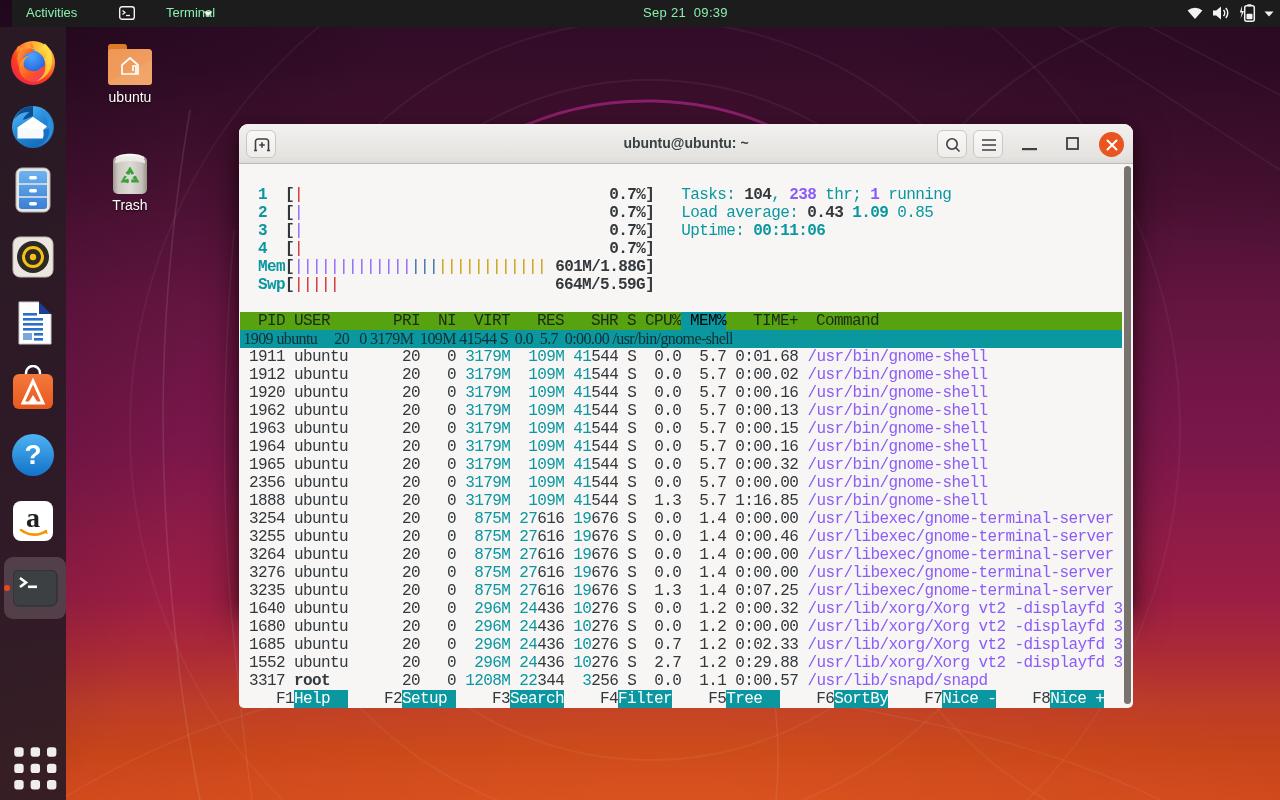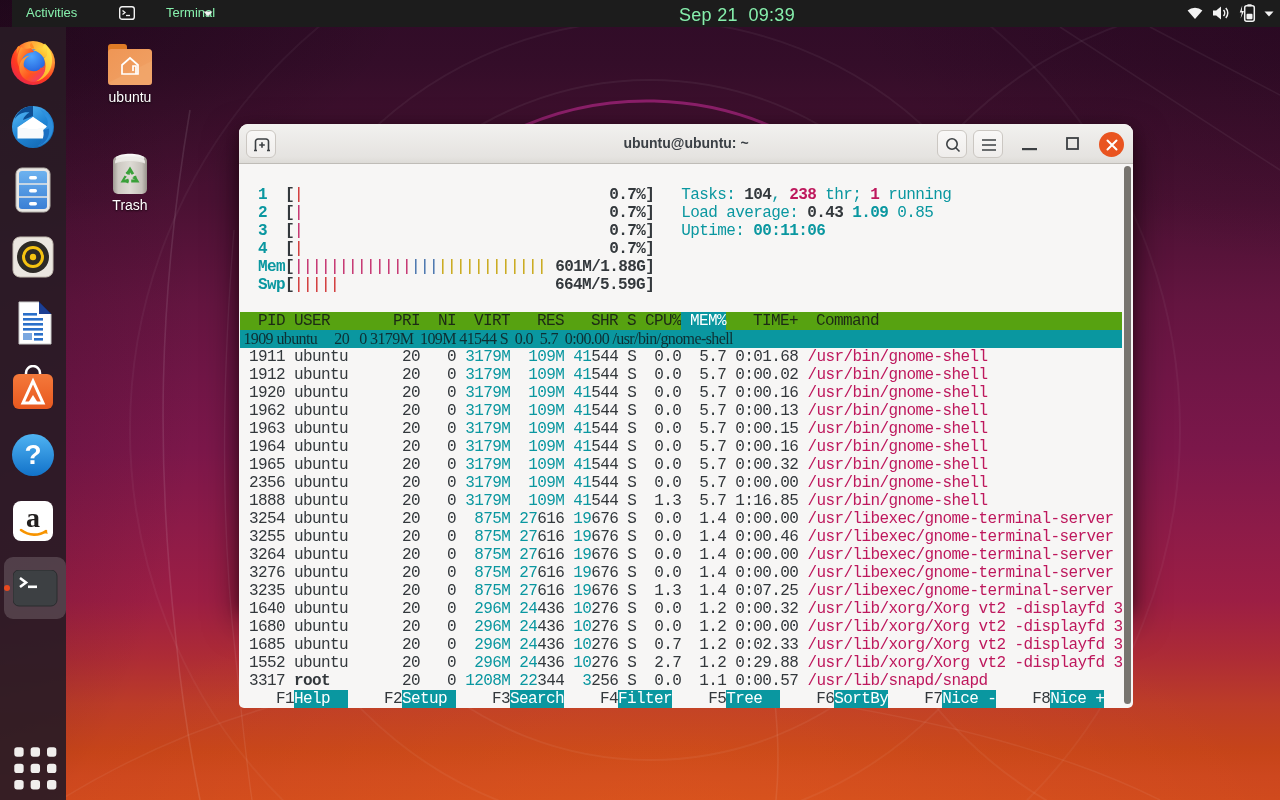--- a/index.html
+++ b/index.html
@@ -11,21 +11,21 @@
     radial-gradient(500px 800px at -12% 45%, rgba(28,5,24,0.38), rgba(28,5,24,0) 70%),
     linear-gradient(180deg, #2f0c27 0%, #340d29 8%, #3b0f2c 13%, #4a1133 25%, #641540 38%,
       #701646 47%, #7b174a 56%, #8d1b48 66%, #9c1e44 75%, #ad2b36 82%, #bc3c28 88%,
       #c64419 94%, #cd471e 97%, #d04a1d 100%);
 }
 .arcs { position:absolute; inset:0; }
 
 #topbar { position:absolute; left:12px; top:0; width:1280px; height:27px; background:#1c1c1c; color:#86efac; font-size:13px; }
 #topbar .act { position:absolute; left:14px; top:5px; }
 #topbar .termlbl { position:absolute; left:130px; top:5px;margin-left:24px; }
-#topbar .clock { position:absolute; left:631px; top:5px; font-size:18px; letter-spacing:.3px;margin-left:36px; }
+#topbar .clock { position:absolute; left:631px; top:5px; font-size:13px; letter-spacing:.3px; }
 
 #dock { position:absolute; left:0; top:27px; width:66px; height:773px; background:rgba(41,27,37,0.92); }
 .dicon { position:absolute; left:9px; width:48px; height:48px; }
 .dhl { position:absolute; left:4px; top:530px; width:62px; height:62px; background:rgba(255,255,255,0.16); border-radius:9px; }
 .ddot { position:absolute; left:4px; top:558px; width:6px; height:6px; border-radius:50%; background:#e8491f; }
 
 .desklbl { position:absolute; width:120px; text-align:center; color:#fff; font-size:14px; text-shadow:0 1px 2px rgba(0,0,0,.8); }
 
 #win { position:absolute; left:239px; top:124px; width:894px; height:484px;
   border-radius:9px 9px 5px 5px; box-shadow:0 14px 34px rgba(0,0,0,.55), 0 4px 12px rgba(30,0,0,.42);
@@ -41,28 +41,28 @@
 
 #term { position:absolute; left:0; top:40px; width:100%; height:544px;
   border-radius:0 0 5px 5px; background:#f7f6f5; overflow:hidden; }
 #ttext { position:absolute; left:1px; top:4px; width:882px;
   font-family:"Liberation Mono",monospace; font-size:16px; line-height:18px;
   letter-spacing:-0.6px; white-space:pre; color:#33383c; }
 .trow { height:18px; }
 .b { font-weight:bold; }
 .dk { color:#33383c; }
 .cy { color:#0a97a0; }
-.gr { color:#be185d; }
+.gr { color:#8b5cf6; }
 .rd { color:#cc1f1f; }
 .bl { color:#3465a4; }
 .yl { color:#c4a000; }
 .rowgrn { background:#57a211; }
 .rowsel { background:#0a97a0; }
 .hd { color:#1d2a15; }
-.hd.tealblk { background:#0a97a0; color:#ffffff;margin-top:24px; }
+.hd.tealblk { background:#0a97a0; color:#000000;margin-top:24px; }
 .selx { color:#0e2f33;font-family:Liberation Serif, serif; }
 .fk { color:#33383c;padding-left:36px; }
 .fl { background:#0a97a0; color:#ffffff; }
 #scrollbar { position:absolute; right:2px; top:2px; width:7px; height:538px; border-radius:4px; background:#77746f; }
 </style></head>
 <body>
 <div id="desk"></div>
 <svg class="arcs" width="1280" height="800" viewBox="0 0 1280 800">
   <path d="M390,233 A316,316 0 0 1 912,245" fill="none" stroke="#a02379" stroke-width="3" opacity="0.8"></path>
   <circle cx="650" cy="420" r="340" fill="none" stroke="#ffffff" stroke-width="2" opacity="0.055"></circle>

